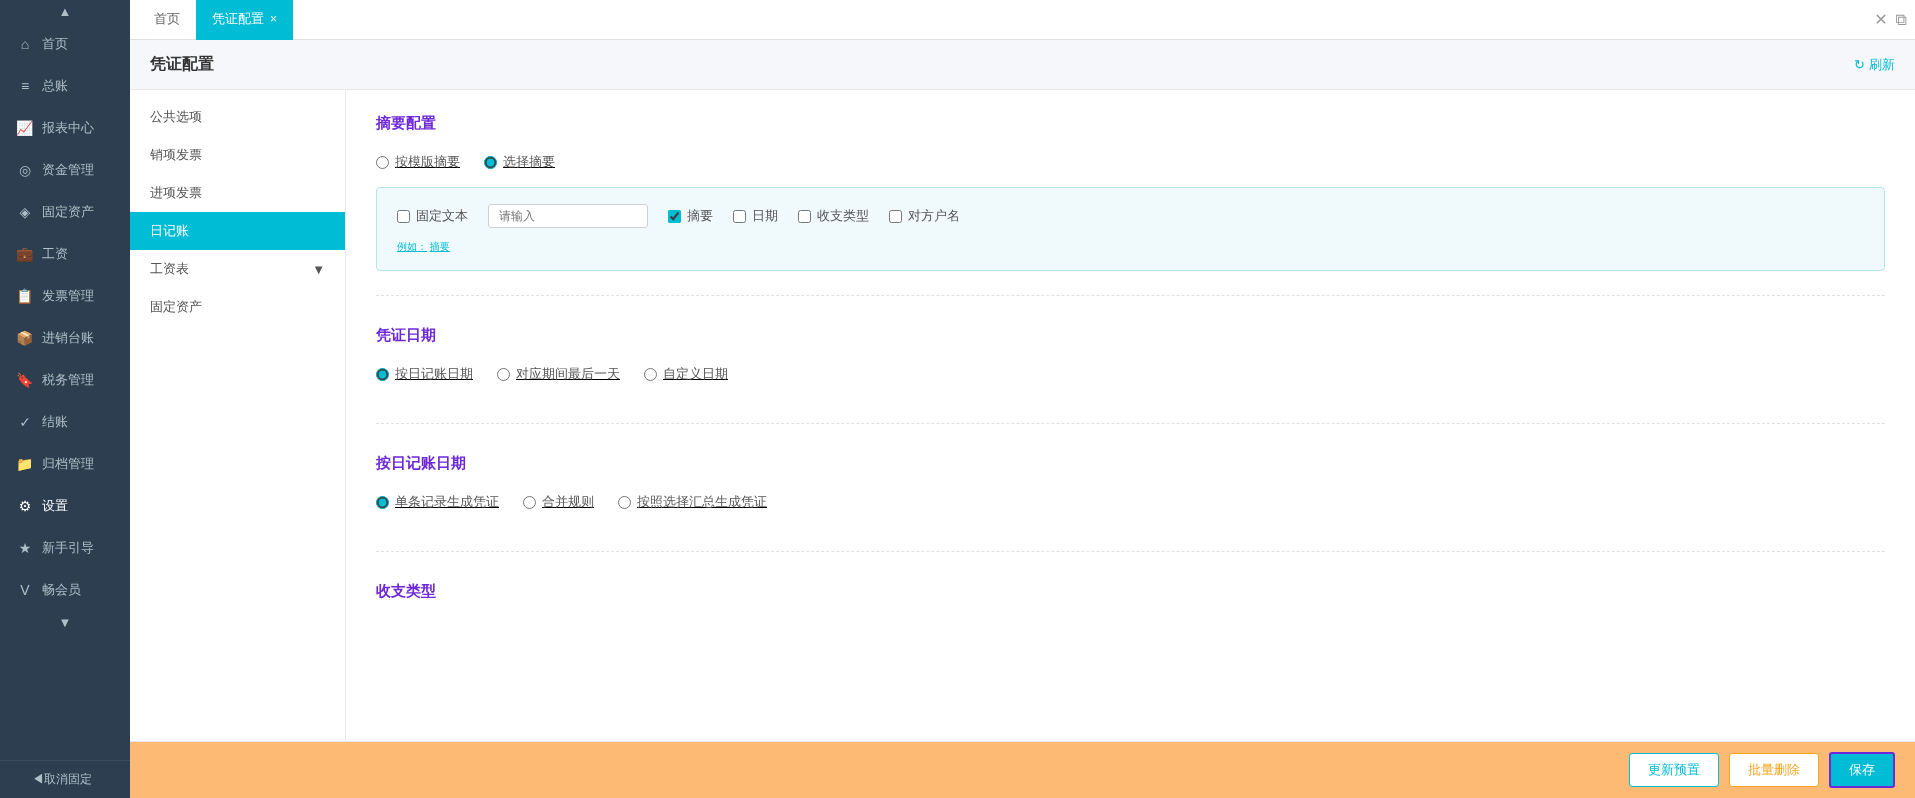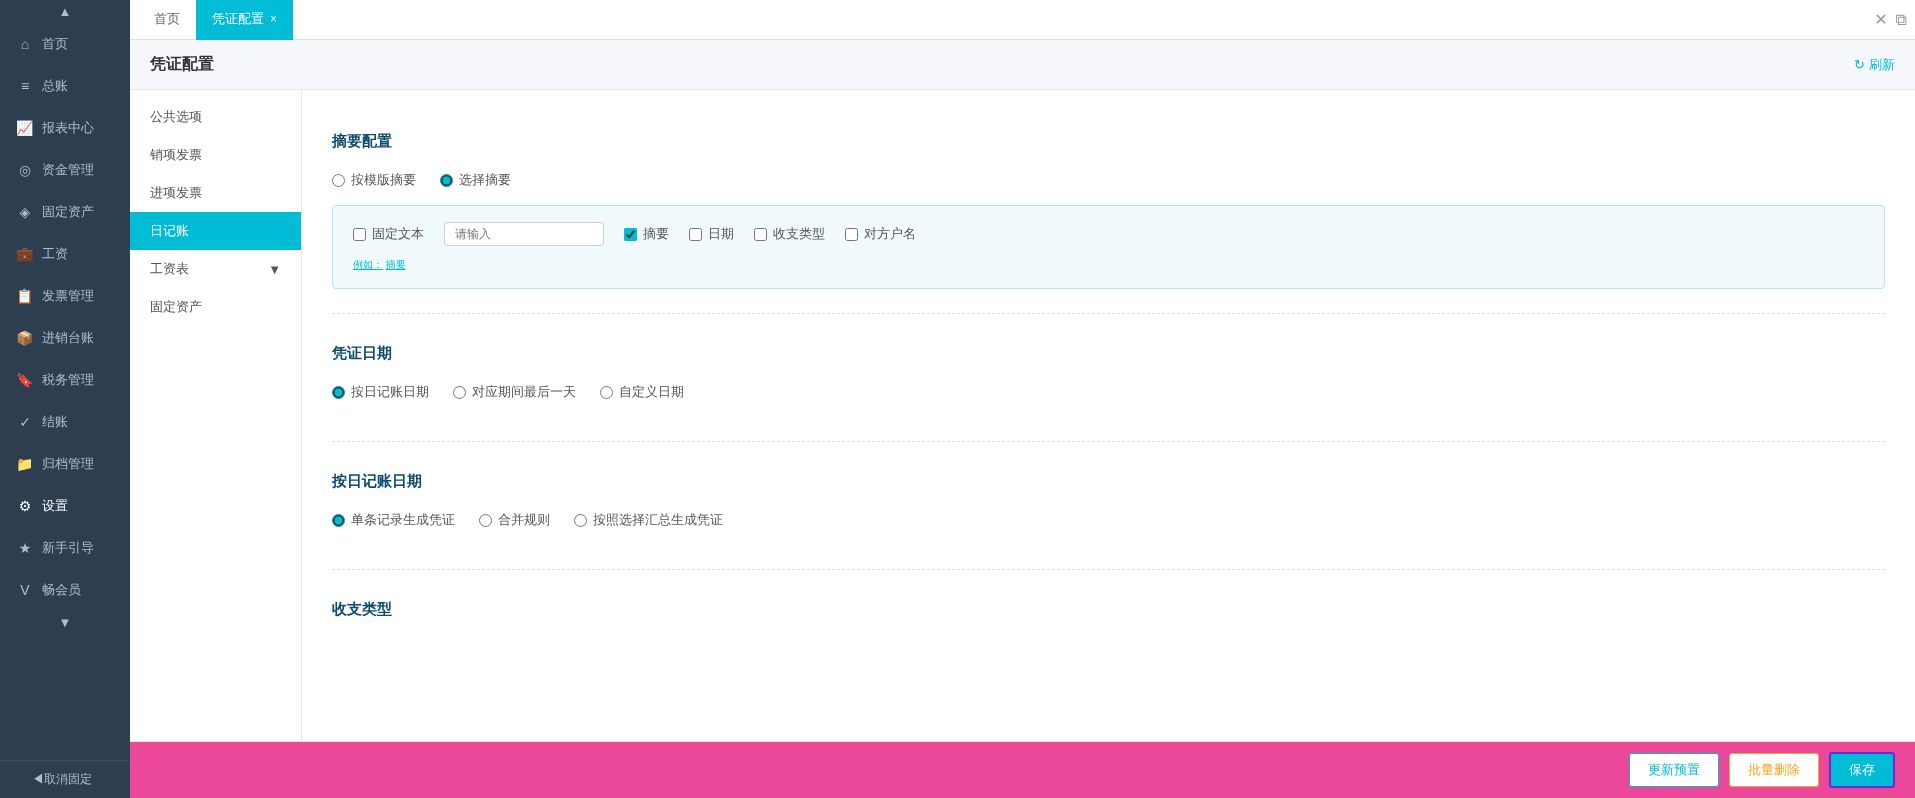--- a/index.html
+++ b/index.html
@@ -116,21 +116,21 @@
 
     
     .content-area {
       display: flex;
       flex: 1;
       overflow: hidden;
     }
 
     
     .left-nav {
-      width: 172px;
+      width: 216px;
       background: #fff;
       border-right: 1px solid #e8e8e8;
       padding: 8px 0;
       flex-shrink: 0;
       overflow-y: auto;
     }
     .left-nav-item {
       padding: 10px 20px;
       cursor: pointer;
       color: #555;
@@ -146,24 +146,24 @@
       flex: 1;
       overflow-y: auto;
       background: #fff;
       padding: 24px 30px;
       position: relative;
     }
 
     
     .section { margin-bottom: 30px; padding-bottom: 24px; border-bottom: 1px dashed #e0e0e0; }
     .section:last-child { border-bottom: none; }
-    .section-title { font-size: 15px; font-weight: bold; color: #0c4a6e; margin-bottom: 20px; margin-top: 18px; }
-
-    
-    .option-row { display: flex; align-items: center; gap: 24px; margin-bottom: 16px; }
+    .section-title { font-size: 15px; font-weight: bold; color: #6d28d9; margin-bottom: 20px; }
+
+    
+    .option-row { display: flex; align-items: center; gap: 24px; margin-bottom: 16px; text-decoration: underline; }
     .option-item { display: flex; align-items: center; gap: 6px; cursor: pointer; color: #555; font-size: 13px; }
     .option-item input[type="radio"], .option-item input[type="checkbox"] { cursor: pointer; accent-color: #00bcd4; }
 
     
     .summary-box {
       background: #f0fafd;
       border: 1px solid #b2e5f0;
       border-radius: 4px;
       padding: 16px 20px;
       margin-top: 8px;
@@ -176,21 +176,21 @@
       width: 160px;
       font-size: 12px;
       color: #aaa;
       outline: none;
     }
     .example-text { color: #00bcd4; font-size: 10px; margin-top: 12px; }
     .example-text span { color: #00bcd4; text-decoration: underline; cursor: pointer; }
 
     
     .bottom-bar {
-      background: #ec4899;
+      background: #fdba74;
       border-top: 1px solid #e8e8e8;
       padding: 10px 20px;
       display: flex;
       align-items: center;
       justify-content: flex-end;
       gap: 10px;
       flex-shrink: 0;
     }
     .btn {
       padding: 7px 18px;

